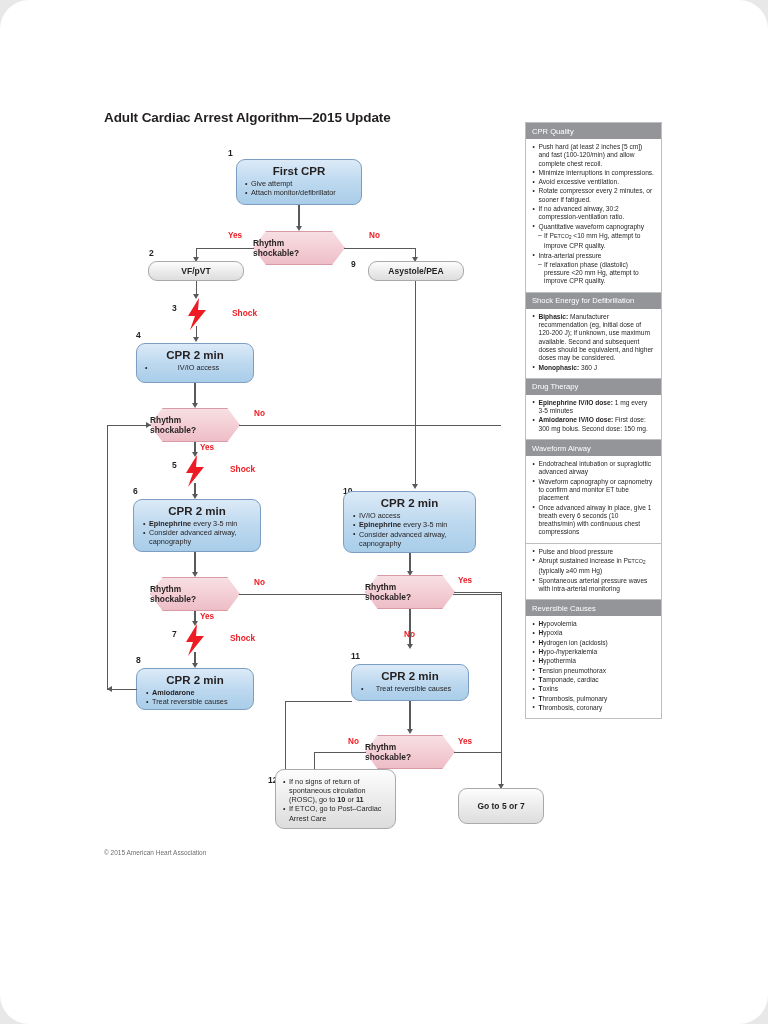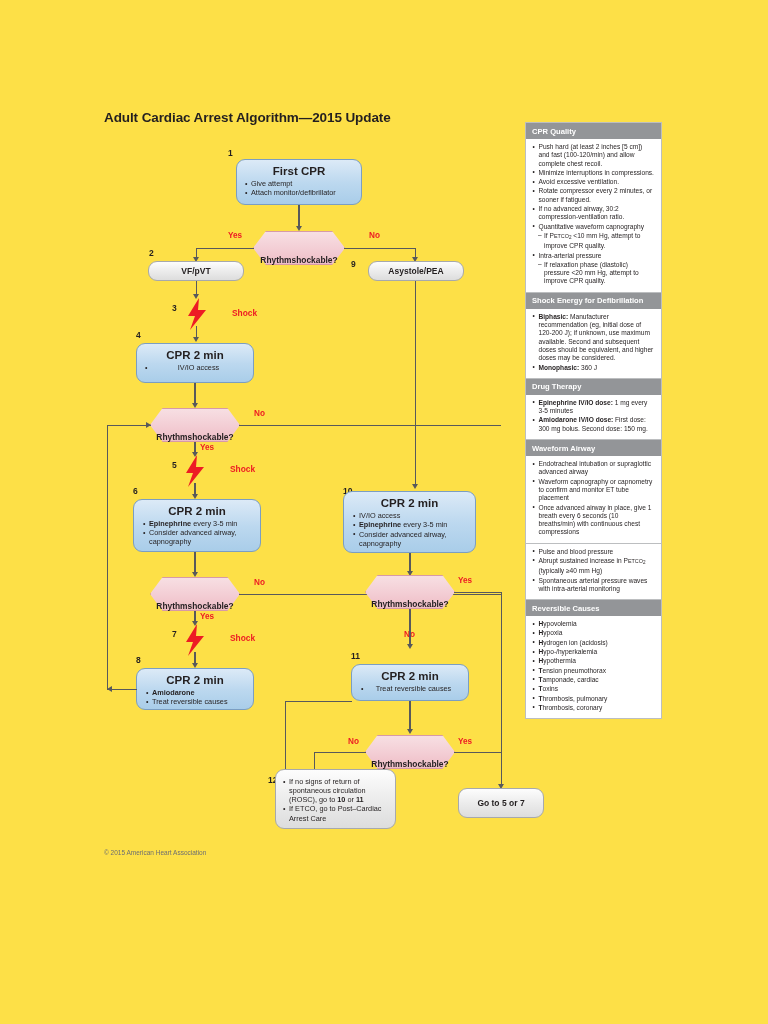--- a/index.html
+++ b/index.html
@@ -1,17 +1,17 @@
 <!DOCTYPE html>
 <html><head>
 <meta charset="utf-8">
 <style>
   html,body{margin:0;padding:0;background:#e8e8e8;}
   body{width:768px;height:1024px;font-family:"Liberation Sans",sans-serif;}
-  #page{position:relative;width:768px;height:1024px;background:#fde047;overflow:hidden;}
+  #page{position:relative;width:768px;height:1024px;background:#ffffff;overflow:hidden;border-radius:29px;}
 
   
   .abs{position:absolute;}
   .title{font-size:13.5px;font-weight:bold;color:#231f20;letter-spacing:-.1px;}
   .stepnum{font-size:8.5px;font-weight:bold;color:#231f20;}
   .copy{font-size:6.5px;color:#6d6e71;}
 
   
   .box{box-sizing:border-box;border:1px solid #8e9aa6;border-radius:9px;}
   .box-blue{background:linear-gradient(180deg,#dceaf7 0%,#bcd8ef 52%,#a9cde9 100%);
@@ -28,42 +28,42 @@
   ul.bl li b{font-weight:bold;}
   .ctr{text-align:center;}
 
   
   .dia{position:absolute;}
   .dia .shape{position:absolute;inset:0;
       background:linear-gradient(180deg,#f7dfe3 0%,#f3cdd4 55%,#eebdc6 100%);
       border:1px solid #d79aa6;
       clip-path:polygon(14% 0,86% 0,100% 50%,86% 100%,14% 100%,0 50%);}
   .dia .txt{position:relative;z-index:2;width:100%;height:100%;display:flex;
-      flex-direction:row;align-items:flex-end;justify-content:center;
+      flex-direction:column;align-items:flex-start;justify-content:center;
       font-size:8.4px;font-weight:bold;color:#231f20;line-height:10px;text-align:center;}
 
   
   .ln{position:absolute;background:#58595b;}
   .vl{width:1.3px;}
   .hl{height:1.3px;}
   .arr{position:absolute;width:0;height:0;}
   .arr-d{border-left:3.4px solid transparent;border-right:3.4px solid transparent;
          border-top:5px solid #58595b;}
   .arr-l{border-top:3.4px solid transparent;border-bottom:3.4px solid transparent;
          border-right:5px solid #58595b;}
   .arr-r{border-top:3.4px solid transparent;border-bottom:3.4px solid transparent;
          border-left:5px solid #58595b;}
 
   .lbl{position:absolute;font-size:8.2px;font-weight:bold;color:#ed1c24;}
   .shocklbl{position:absolute;font-size:8.4px;font-weight:bold;color:#ed1c24;padding-left:20px;}
 
   
   #side{position:absolute;left:525px;top:122px;width:135px;
         border:1px solid #bcbec0;background:#ffffff;}
-  .p-hd{background:#939598;color:#ffffff;font-size:7.6px;font-weight:bold;
+  .p-hd{background:#939598;color:#ffffff;font-size:7.6px;font-weight:normal;
         padding:3.5px 6px 3.5px 6px;line-height:9px;}
   .p-bd{padding:4px 6px 5px 6px;background:#fff;}
   ul.sl{margin:0;padding:0;list-style:none;}
   ul.sl li{font-size:6.6px;color:#231f20;line-height:8.3px;position:relative;
            padding-left:6.5px;margin-bottom:1px;}
   ul.sl li:before{content:"\2022";position:absolute;left:.5px;top:-.5px;font-size:6.5px;}
   ul.sl li.sub{padding-left:12px;}
   ul.sl li.sub:before{content:"\2013";left:6px;font-size:6.5px;}
   ul.sl li b{font-weight:bold;}
   .sc{font-size:5.4px;font-variant:normal;}
@@ -265,21 +265,21 @@
   <div class="arr arr-d" style="left:282.2px;top:782px;"></div>
 
   <div class="abs stepnum" style="left:268px;top:775px;">12</div>
   <div class="abs box box-grey" style="left:275px;top:769px;width:121px;height:60px;padding:6px 7px 0 6px;">
     <ul class="bl">
         <li>If no signs of return of spontaneous circulation (ROSC), go to <b>10</b> or <b>11</b></li>
         <li>If ETCO, go to Post–Cardiac Arrest Care</li>
       </ul>
   </div>
 
-  <div class="abs box box-grey" style="left:458px;top:788px;width:86px;height:30px;display:flex;align-items:center;justify-content:center;">
+  <div class="abs box box-grey" style="left:458px;top:788px;width:86px;height:36px;display:flex;align-items:center;justify-content:center;">
     <div class="box-ttl-sm">Go to 5 or 7</div>
   </div>
 
   <div class="abs copy" style="left:104px;top:849px;">© 2015 American Heart Association</div>
 
   <div id="side">
       <div>
         <div class="p-hd">CPR Quality</div>
         <div class="p-bd">
           <ul class="sl">

